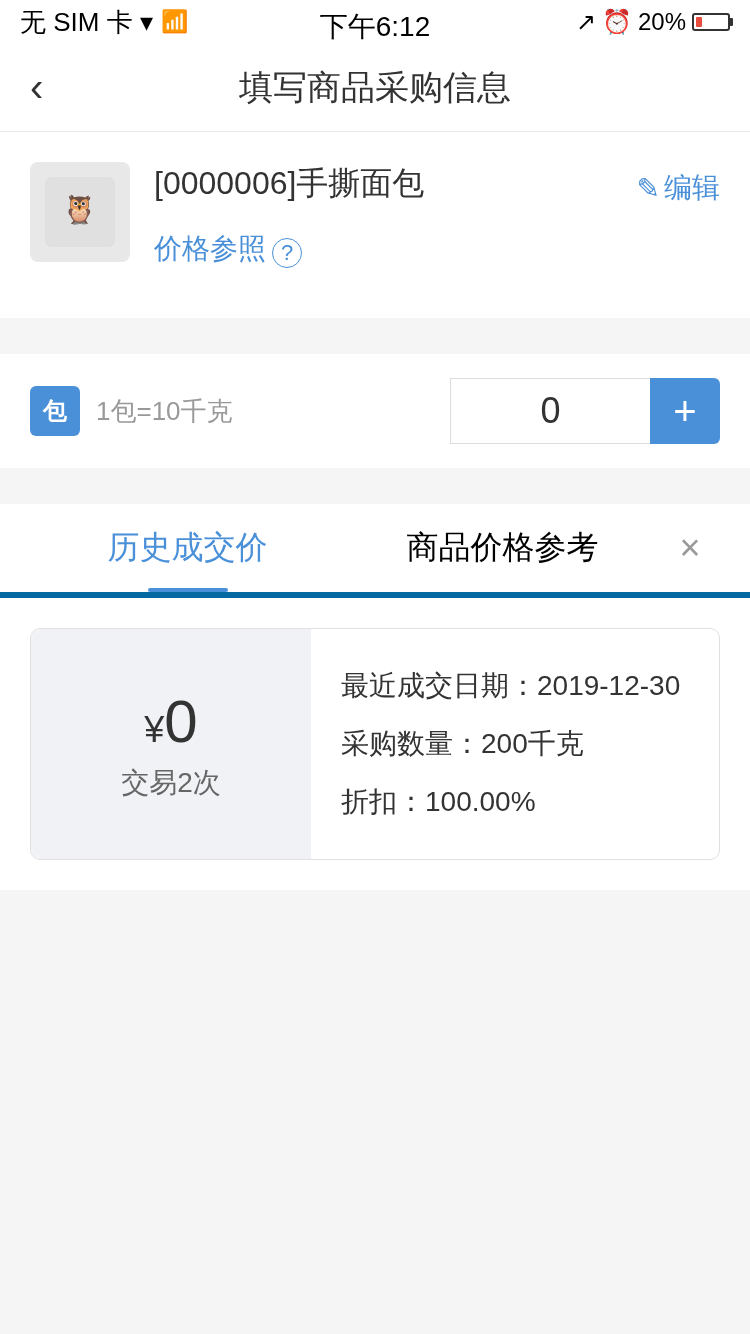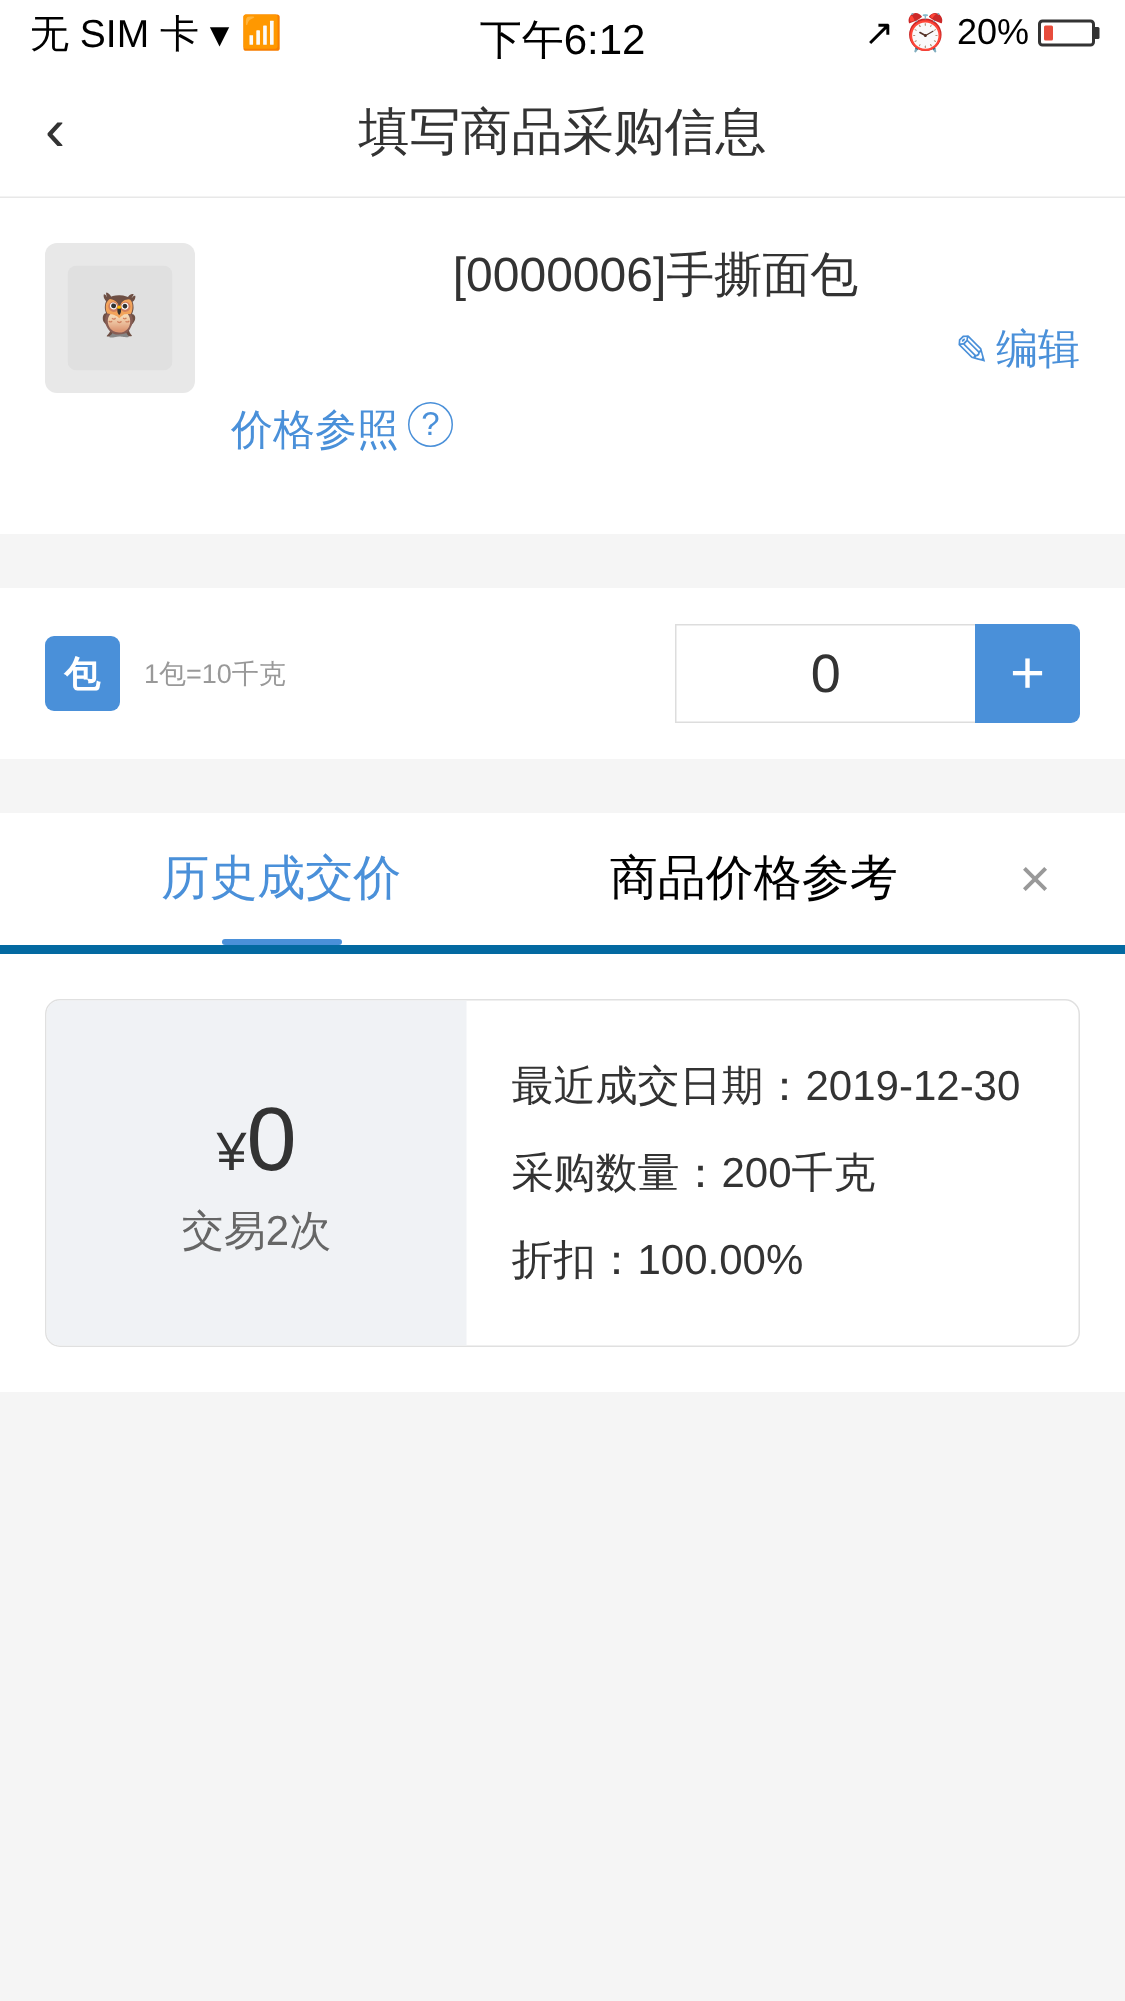--- a/index.html
+++ b/index.html
@@ -143,21 +143,20 @@
       gap: 4px;
       cursor: pointer;
       margin-left: auto;
       white-space: nowrap;
     }
     .product-name-row {
       display: flex;
       align-items: center;
       justify-content: flex-end;
       width: 100%;
-      flex-direction: column;
     }
     .purchase-unit-row {
       display: flex;
       align-items: center;
       justify-content: space-between;
       margin-top: 16px;
     }
     .unit-label {
       font-size: 28px;
       color: #666;
@@ -172,21 +171,21 @@
       background: #f9f9f9;
       display: flex;
       align-items: center;
       gap: 8px;
       cursor: pointer;
     }
     .price-ref {
       color: #4a90d9;
       font-size: 28px;
       display: flex;
-      align-items: flex-start;
+      align-items: flex-end;
       gap: 6px;
       cursor: pointer;
     }
 
     
     .quantity-section {
       background: #fff;
       padding: 24px 30px;
       display: flex;
       align-items: center;
@@ -204,21 +203,21 @@
       background: #4a90d9;
       border-radius: 6px;
       display: flex;
       align-items: center;
       justify-content: center;
       color: #fff;
       font-size: 24px;
       font-weight: bold;
     }
     .qty-ratio {
-      font-size: 18px;
+      font-size: 26px;
       color: #999;
     }
     .qty-controls {
       display: flex;
       align-items: center;
     }
     .qty-input {
       width: 200px;
       height: 66px;
       border: 1px solid #ddd;

